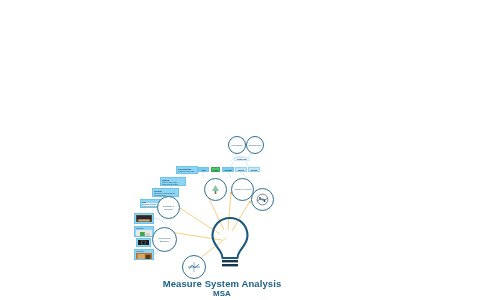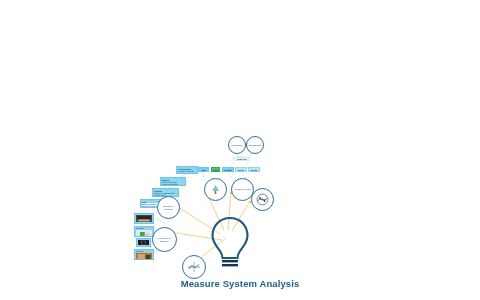--- a/index.html
+++ b/index.html
@@ -48,21 +48,21 @@
     box-sizing:border-box;padding:1px;overflow:hidden;
   }
   .thumb .tcap{font-size:1.6px;line-height:1.9px;color:#0d3f5c;display:block;}
   .thumb .timg{display:block;width:100%;height:100%;}
 
   
   #bulb{position:absolute;left:206px;top:214px;width:48px;height:56px;}
 
   
   #title-block{
-    position:absolute;left:140px;top:278px;width:200px;text-align:center;
+    position:absolute;left:122px;top:278px;width:200px;text-align:center;
   }
   #title-main{
     font-size:9.5px;font-weight:bold;color:#1f6286;letter-spacing:.1px;
     line-height:11px;
   }
   #title-sub{
     font-size:8px;font-weight:bold;color:#1f6286;line-height:10px;
   }
   .dot{position:absolute;width:2px;height:2px;border-radius:50%;background:#f5b942;}
 </style>
@@ -228,15 +228,16 @@
   <div id="bulb">
     <svg width="48" height="56" viewBox="0 0 48 56">
       <path d="M24,4 C13.5,4 6.5,12 6.5,21.5 C6.5,28.5 11,32.5 14,37 C16,40 16.5,42.5 16.5,44 L31.5,44 C31.5,42.5 32,40 34,37 C37,32.5 41.5,28.5 41.5,21.5 C41.5,12 34.5,4 24,4 Z" fill="none" stroke="#1b5a7d" stroke-width="2.1" stroke-linejoin="round"></path>
       <rect x="16" y="46" width="16" height="2.4" fill="#12384f"></rect>
       <rect x="16" y="50" width="16" height="2.4" fill="#12384f"></rect>
     </svg>
   </div>
 
   <div id="title-block">
     <div id="title-main">Measure System Analysis</div>
+    <div id="title-sub">MSA</div>
   </div>
 
 </div>
 
 </body></html>

